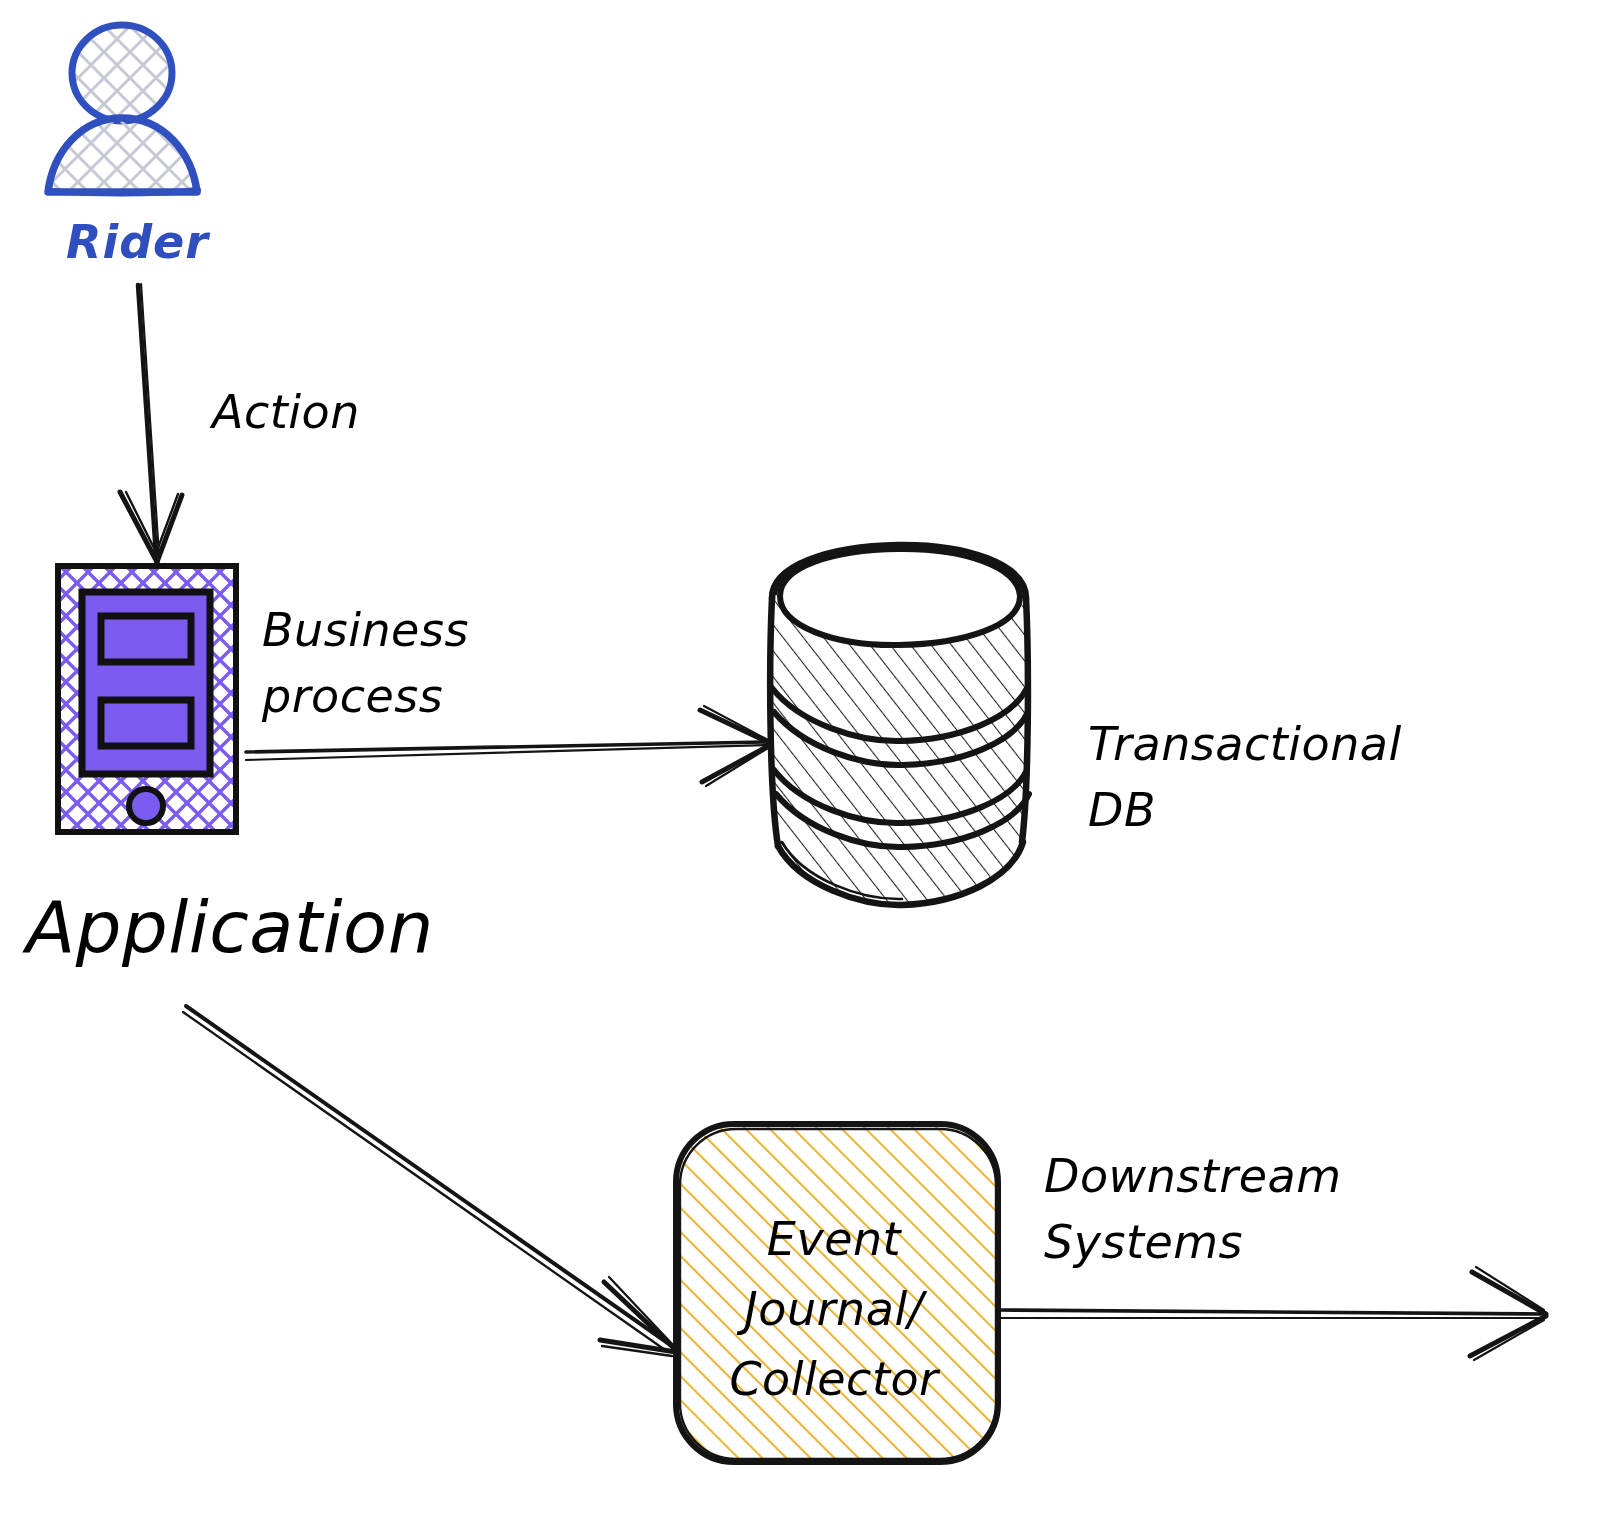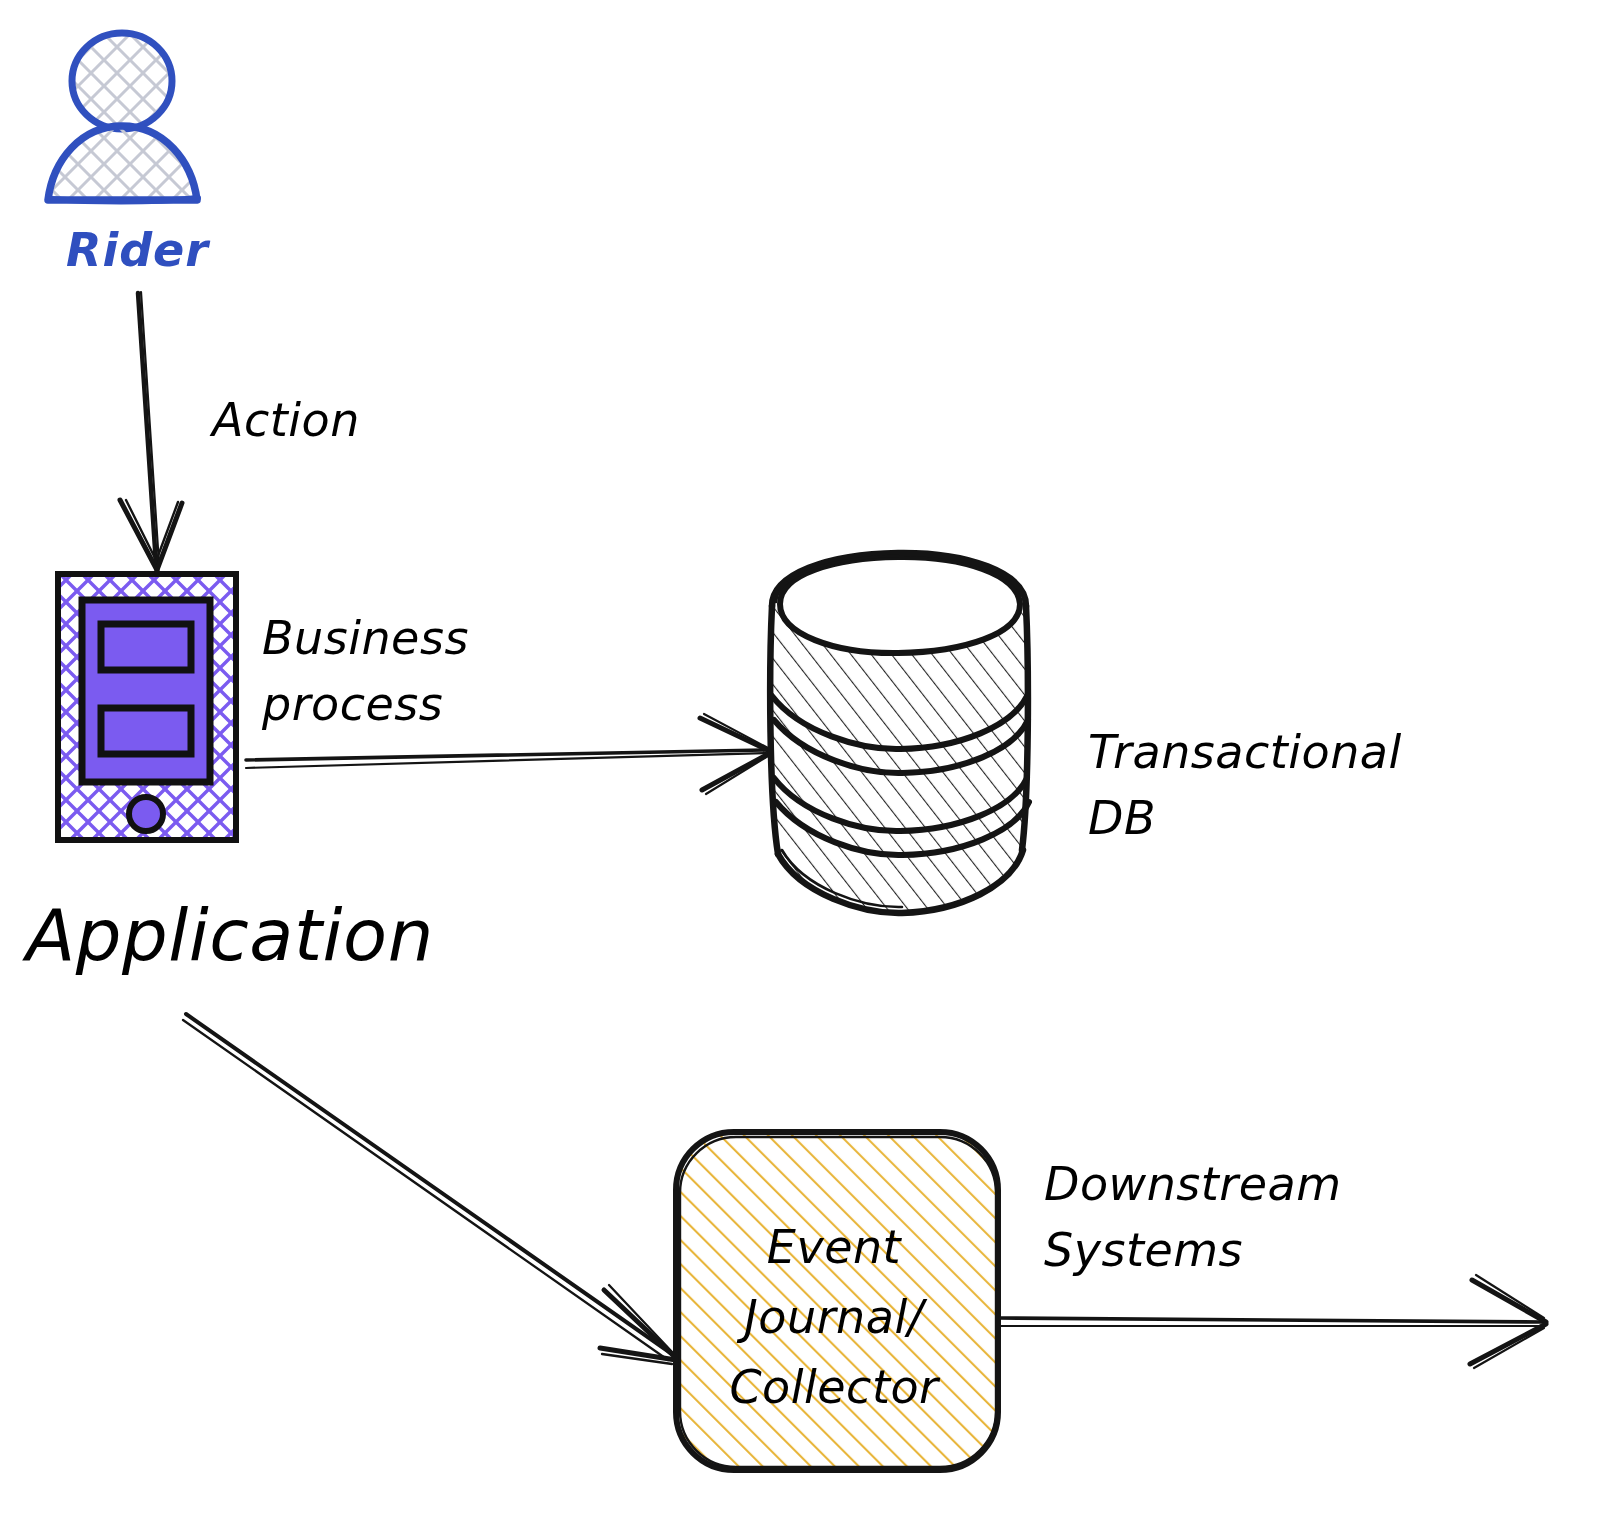--- a/index.html
+++ b/index.html
@@ -9,21 +9,21 @@
   }
   body {
     width: 1600px;
     height: 1519px;
     position: relative;
     overflow: hidden;
     font-family: "DejaVu Sans", sans-serif;
   }
   #diagram-root {
     position: absolute;
-    left: 0; top: 8px;
+    left: 0; top: 0;
     width: 1600px;
     height: 1278px;
   }
   svg.canvas {
     position: absolute;
     left: 0; top: 0;
     width: 1600px;
     height: 1519px;
     display: block;
   }

